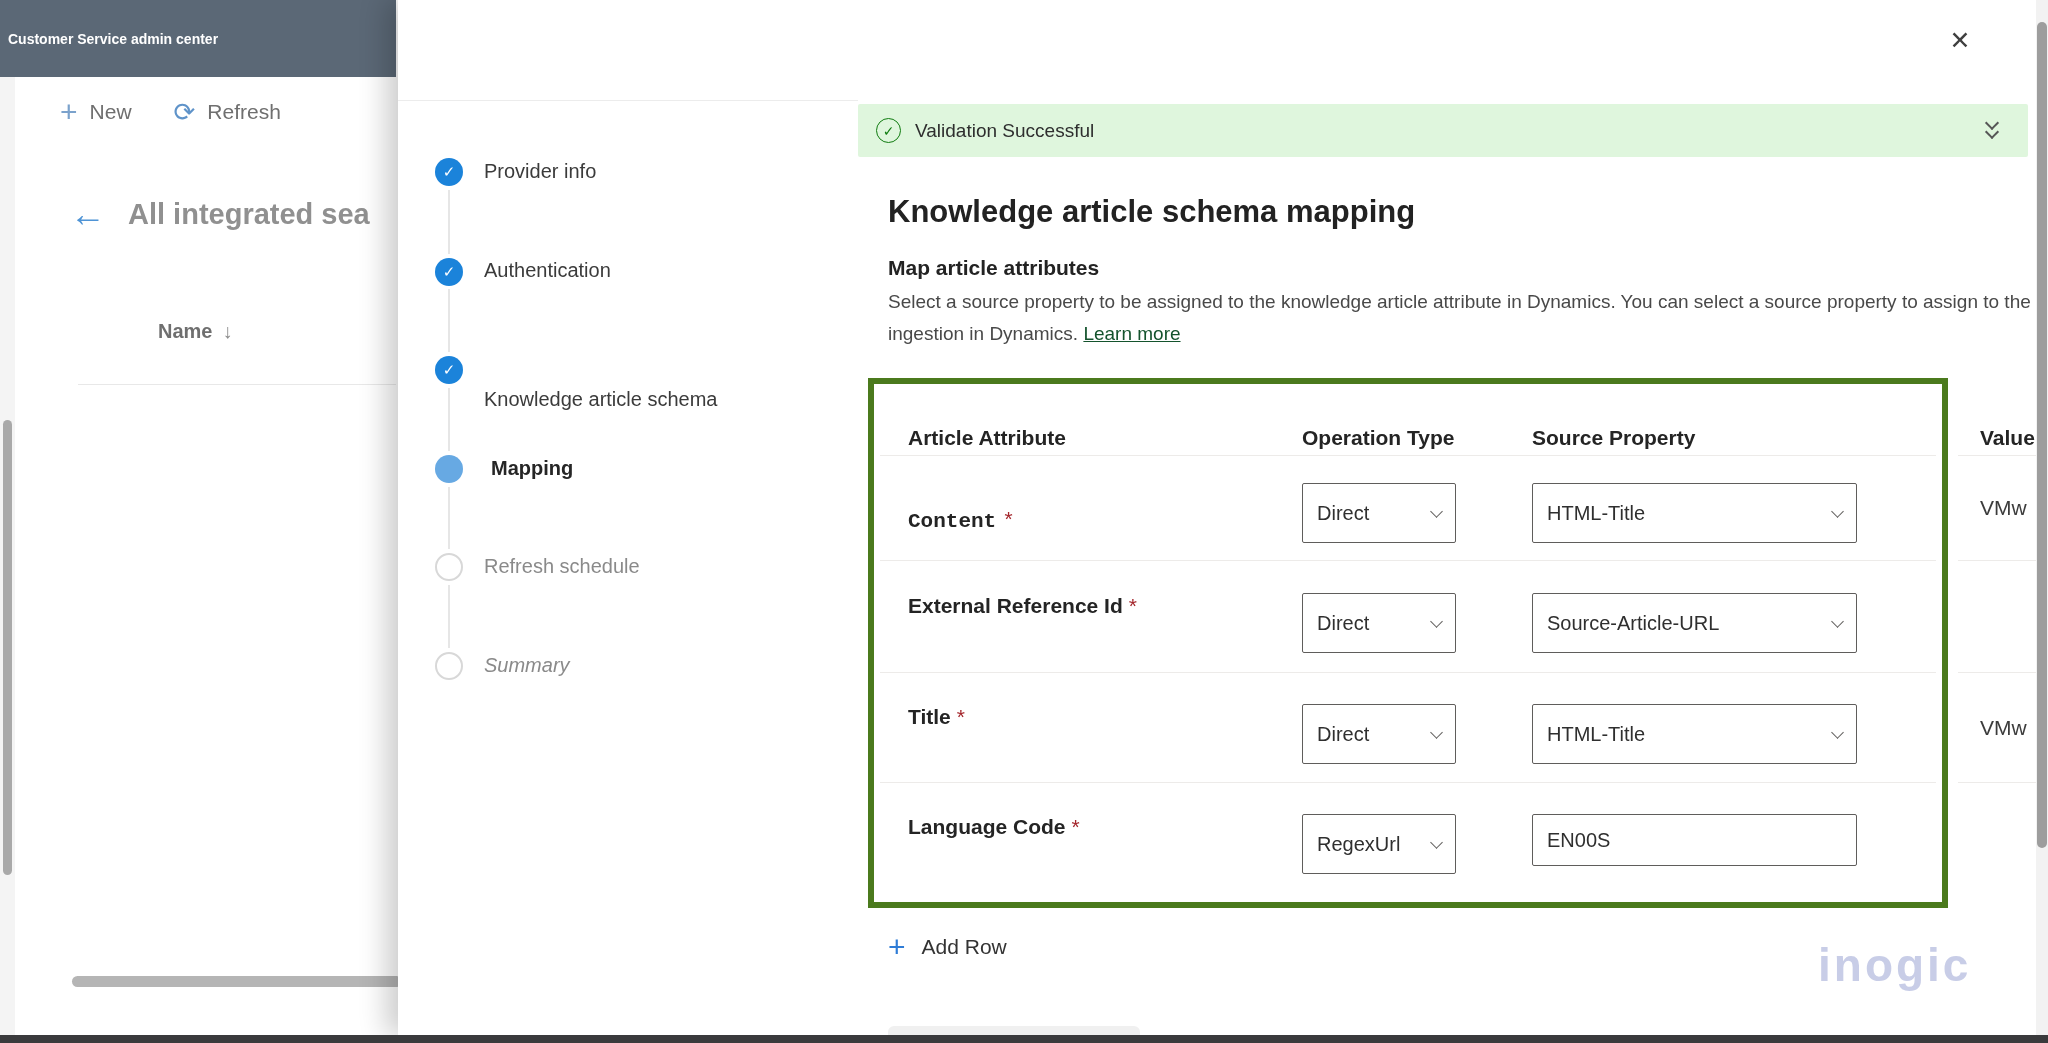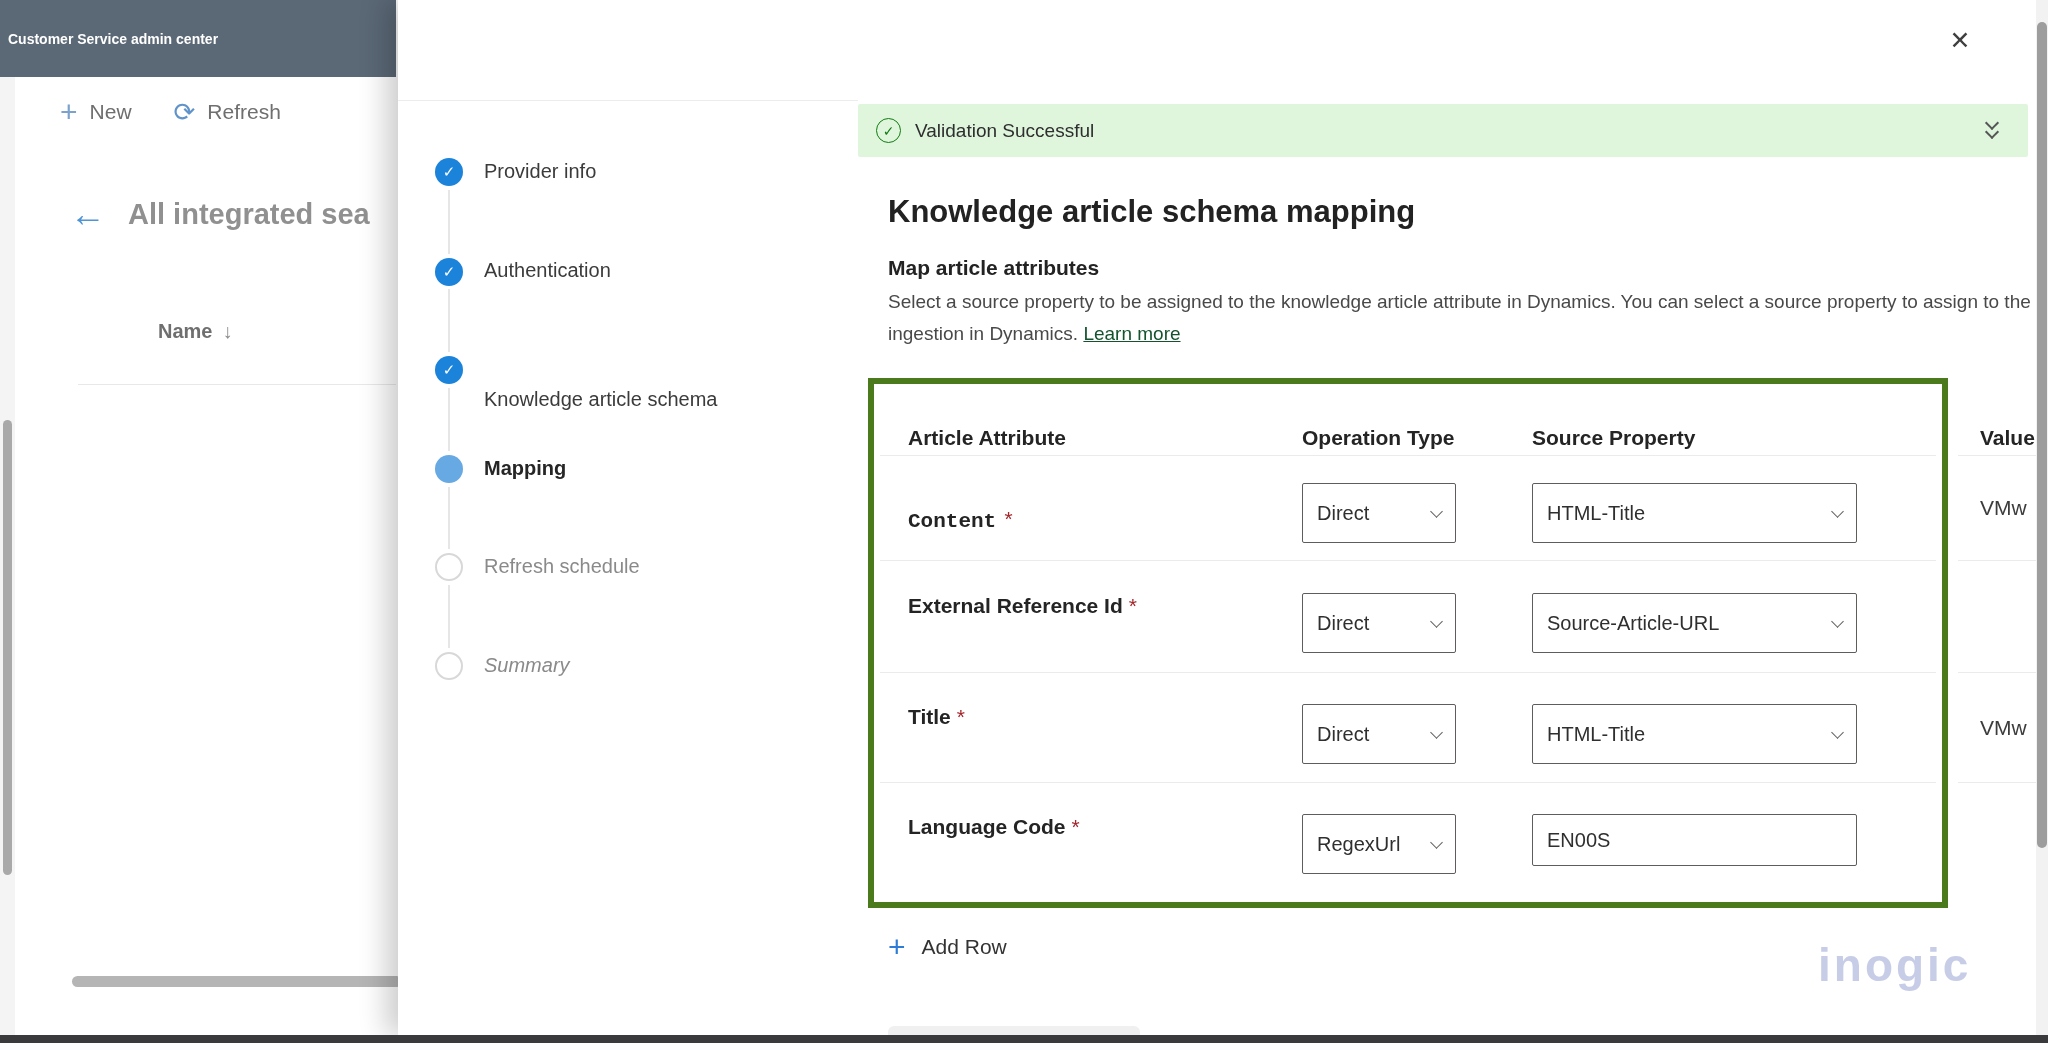--- a/index.html
+++ b/index.html
@@ -151,21 +151,21 @@
         <span>✓</span>
       </div>
     <div class="abs step-label" style="top:259px;">Authentication</div>
 
     <div class="abs step-dot dot-complete" style="top:356px;">
         <span>✓</span>
       </div>
     <div class="abs step-label" style="top:358px;margin-top:30px;">Knowledge article schema</div>
 
     <div class="abs step-dot dot-current" style="top:455px;"></div>
-    <div class="abs step-label lbl-current" style="top:457px;">Mapping</div>
+    <div class="abs step-label lbl-current" style="top:457px;margin-left:7px;">Mapping</div>
 
     <div class="abs step-dot dot-upcoming" style="top:553px;"></div>
     <div class="abs step-label lbl-upcoming" style="top:555px;">Refresh schedule</div>
 
     <div class="abs step-dot dot-upcoming" style="top:652px;"></div>
     <div class="abs step-label lbl-upcoming" style="top:654px;font-style:italic;">Summary</div>
 
     <div class="abs banner">
       <div class="banner-check">
           <span>✓</span>

